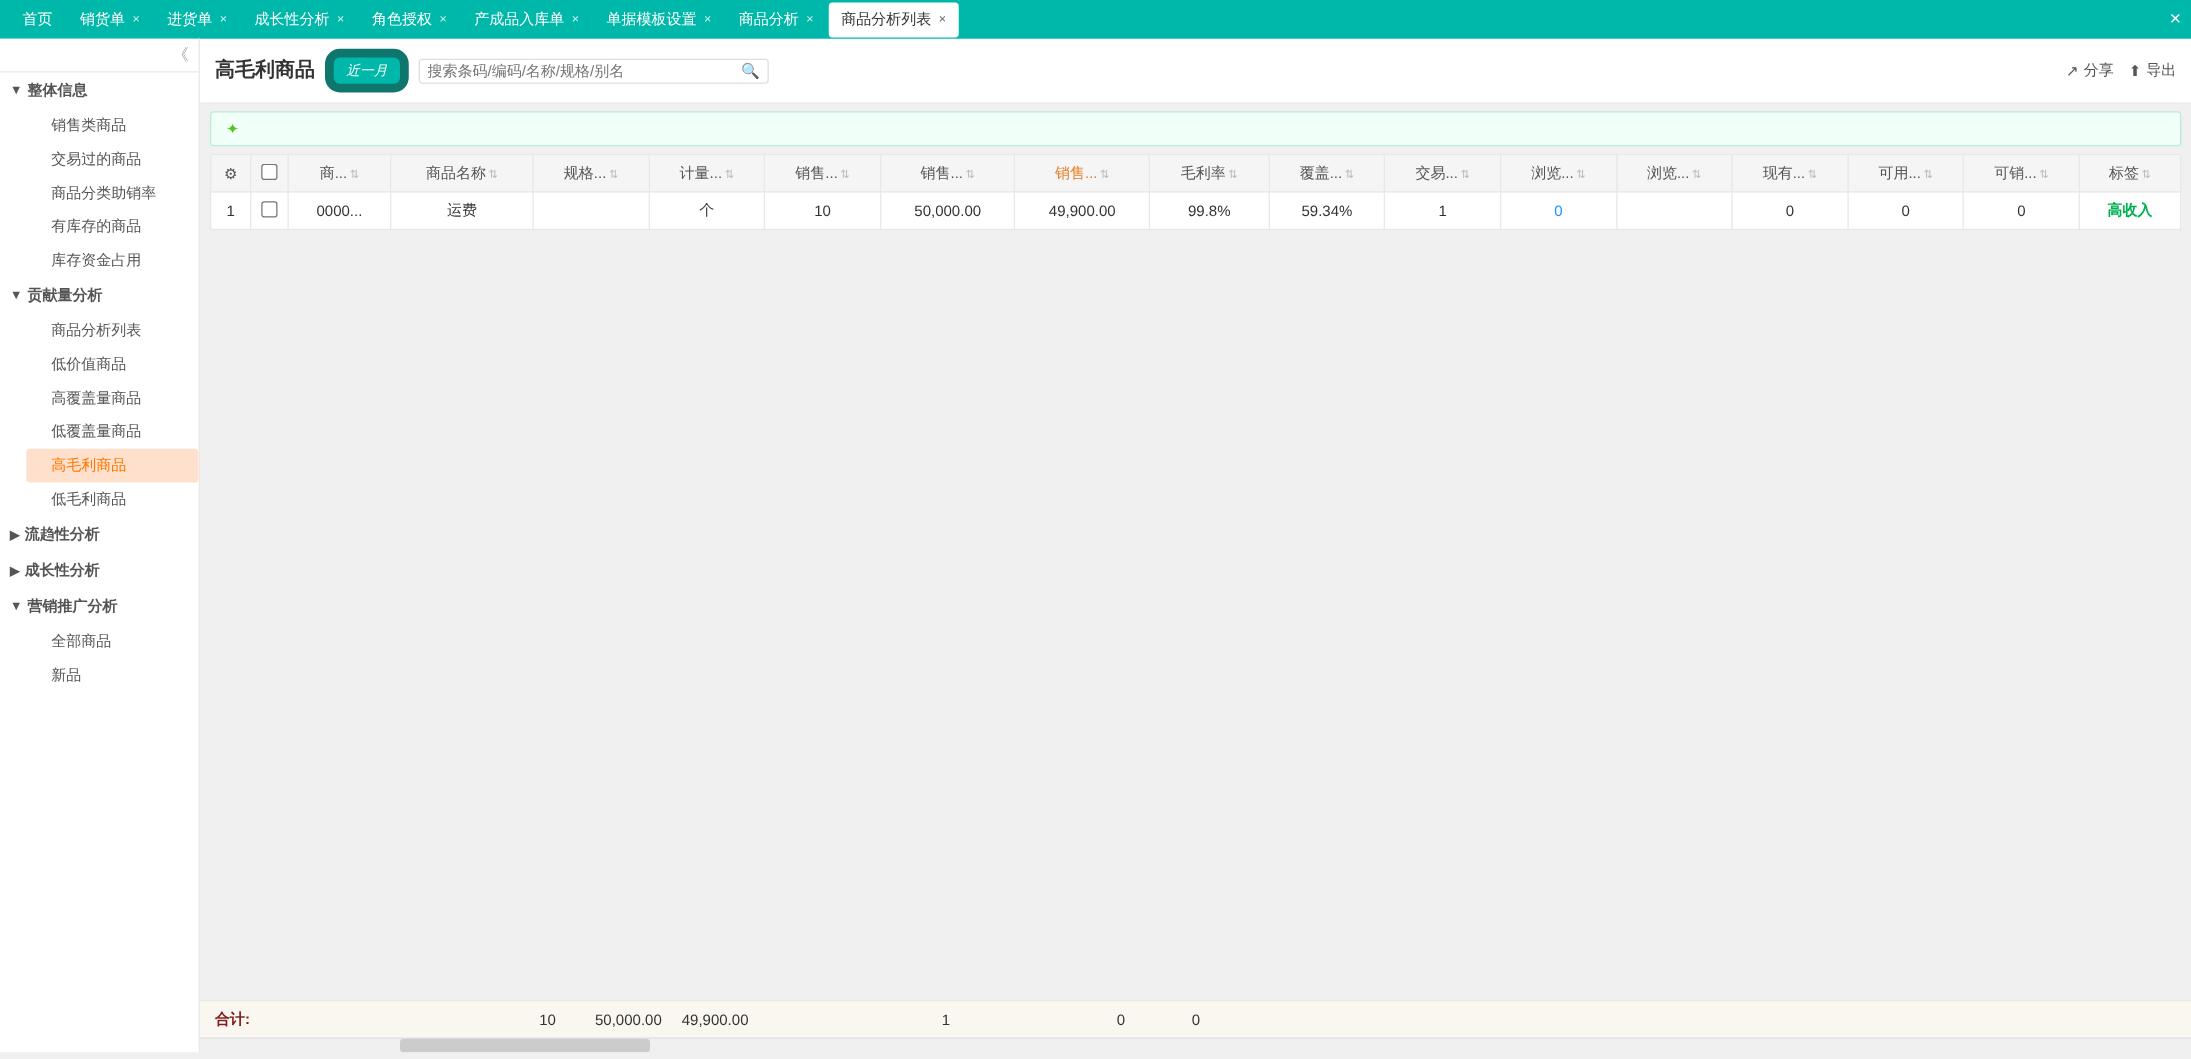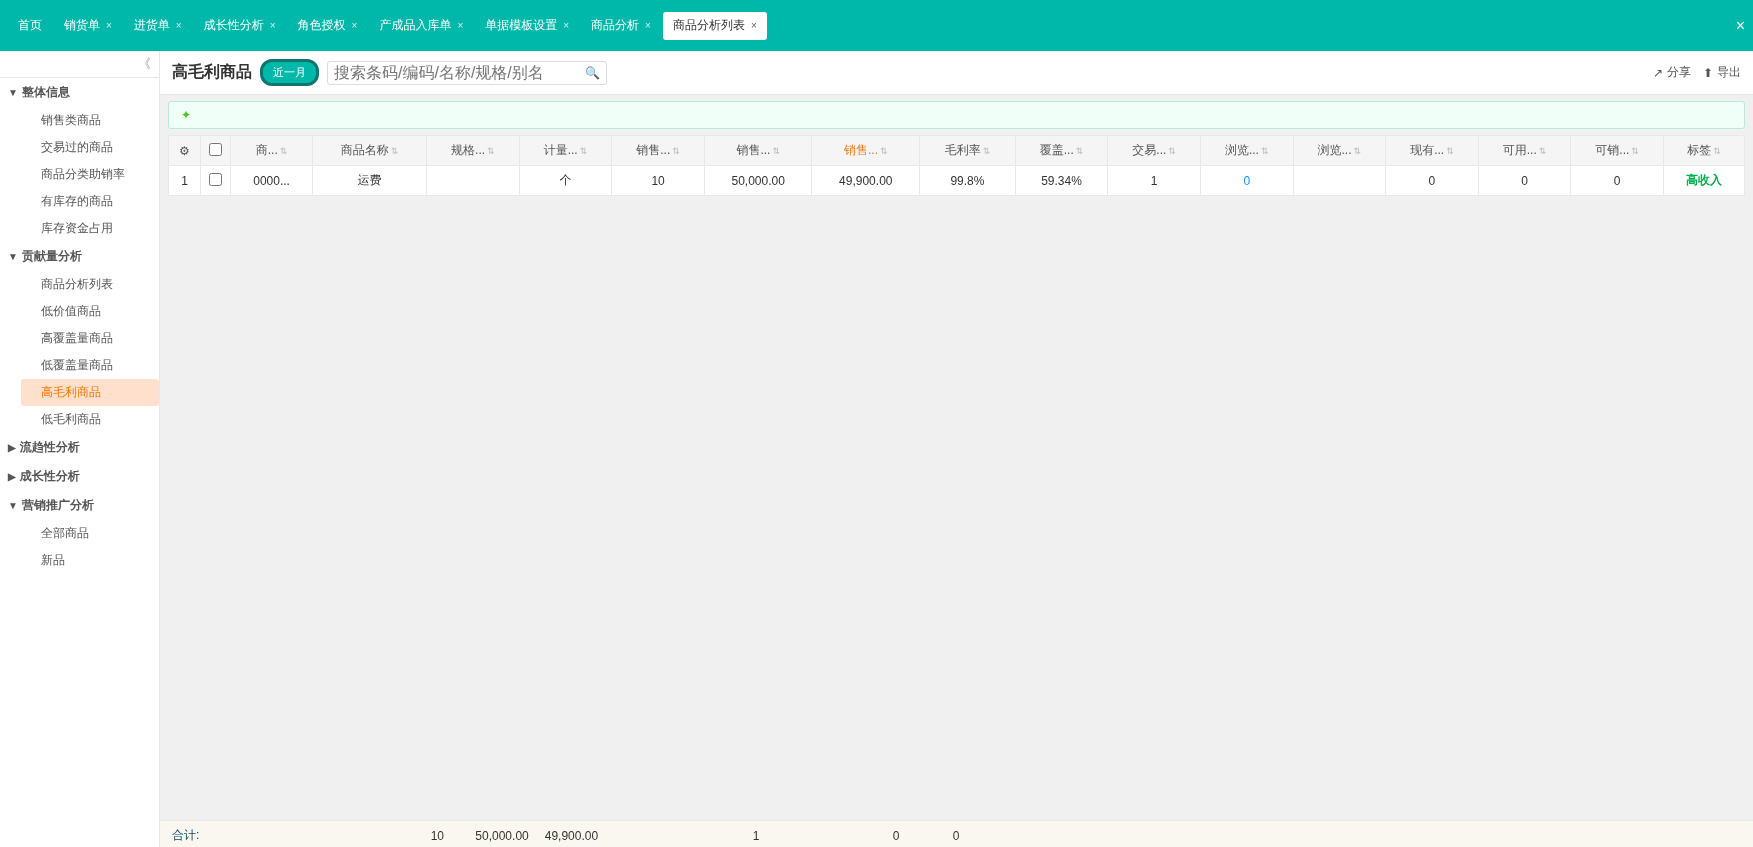--- a/index.html
+++ b/index.html
@@ -3,21 +3,21 @@
   <meta charset="utf-8">
   <style>
     * { box-sizing: border-box; margin: 0; padding: 0; font-family: 'Microsoft YaHei', Arial, sans-serif; font-size: 12px; }
     body { background: #f0f0f0; overflow: hidden; }
 
     
     .top-nav {
       display: flex;
       align-items: center;
       background: #00b8a9;
-      height: 51px;
+      height: 31px;
       padding: 0 8px;
       gap: 2px;
     }
     .top-nav .nav-item {
       display: flex;
       align-items: center;
       padding: 0 10px;
       height: 28px;
       color: #fff;
       cursor: pointer;
@@ -84,44 +84,45 @@
       background: #fff;
     }
     .content-title {
       font-size: 16px;
       font-weight: bold;
       color: #333;
     }
     .filter-btn {
       padding: 3px 10px;
       border-radius: 12px;
-      border: 3px solid #0f766e;
+      border: 7px solid #0f766e;
       color: #00b8a9;
       background: #fff;
       cursor: pointer;
       font-size: 11px;
+      font-style: italic;
     }
     .filter-btn.active {
       background: #00b8a9;
       color: #fff;
     }
     .search-box {
       display: flex;
       align-items: center;
       border: 1px solid #ddd;
       border-radius: 3px;
       padding: 2px 6px;
       gap: 4px;
       flex: 1;
       max-width: 280px;
     }
     .search-box input {
       border: none;
       outline: none;
-      font-size: 16px;
+      font-size: 12px;
       color: #c2410c;
       flex: 1;
       background: transparent;
     }
     .header-actions { margin-left: auto; display: flex; gap: 12px; }
     .action-btn {
       display: flex;
       align-items: center;
       gap: 4px;
       color: #555;
@@ -183,21 +184,21 @@
       background: #faf7f0;
       border-top: 1px solid #e8e8e8;
       display: flex;
       align-items: center;
       padding: 6px 12px;
       gap: 8px;
       font-size: 12px;
       color: #555;
       flex-shrink: 0;
     }
-    .footer-label { font-weight: normal; color: #0c4a6e; }
+    .footer-label { font-weight: bold; color: #7f1d1d; }
     .footer-cells {
       display: flex;
       flex: 1;
     }
     .footer-cell {
       padding: 0 8px;
       color: #333;
       min-width: 60px;
       text-align: center;
     }

